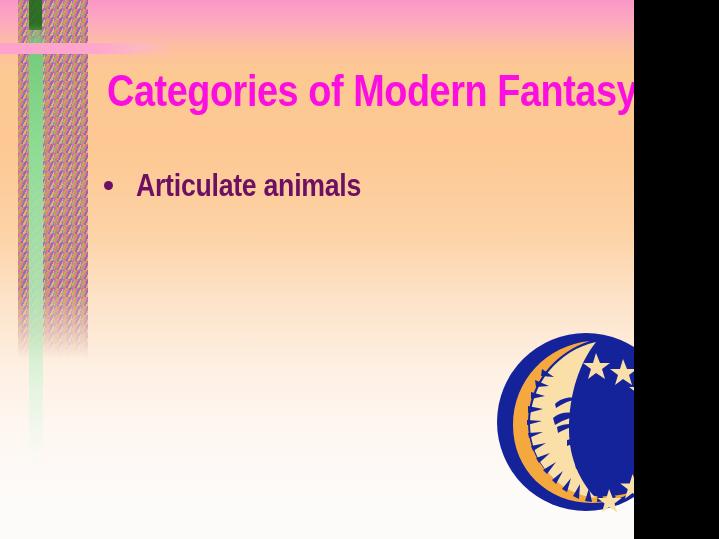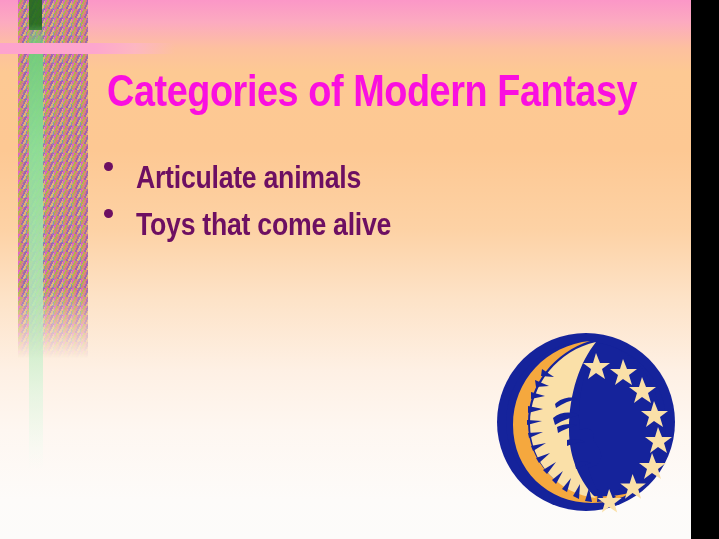--- a/index.html
+++ b/index.html
@@ -2,21 +2,21 @@
 <html><head>
 <meta charset="utf-8">
 <style>
   html, body {
     margin: 0;
     padding: 0;
     background: #000;
   }
   #slide {
     position: relative;
-    width: 691px;
+    width: 634px;
     height: 539px;
     overflow: hidden;
     font-family: "Liberation Sans", "DejaVu Sans", sans-serif;
     background:
       linear-gradient(to bottom,
         #fb97c7 0px,
         #fcaac0 22px,
         #fdc09f 48px,
         #fdc993 72px,
         #fdc893 150px,
@@ -130,21 +130,21 @@
     left: 104px;
     top: 162px;
     margin: 0;
     padding: 0;
     list-style: none;
   }
   .bullet-item {
     position: relative;
     height: 47px;
     display: flex;
-    align-items: flex-start;
+    align-items: center;
     color: #6d0f62;
   }
   .bullet-dot {
     width: 9px;
     height: 9px;
     border-radius: 50%;
     background: #6d0f62;
     flex: 0 0 auto;
     margin-right: 0;
   }
@@ -182,24 +182,20 @@
     <div class="green-band"></div>
     <div class="pink-bar"></div>
   </div>
 
   <h1 class="title">Categories of Modern Fantasy</h1>
 
   <ul class="bullets">
     <li class="bullet-item">
       <span class="bullet-dot"></span>
       <span class="bullet-text">Articulate animals</span>
-    </li>
-    <li class="bullet-item">
-      <span class="bullet-dot"></span>
-      <span class="bullet-text">Toys that come alive</span>
     </li>
   </ul>
 
   <div class="emblem">
     <svg viewBox="0 0 182 184" xmlns="http://www.w3.org/2000/svg">
 
       <circle cx="91" cy="92" r="89" fill="#15239B"></circle>
       <circle cx="91" cy="92" r="80" fill="#15239B"></circle>
 
       <path fill="#F5A83E" d="

